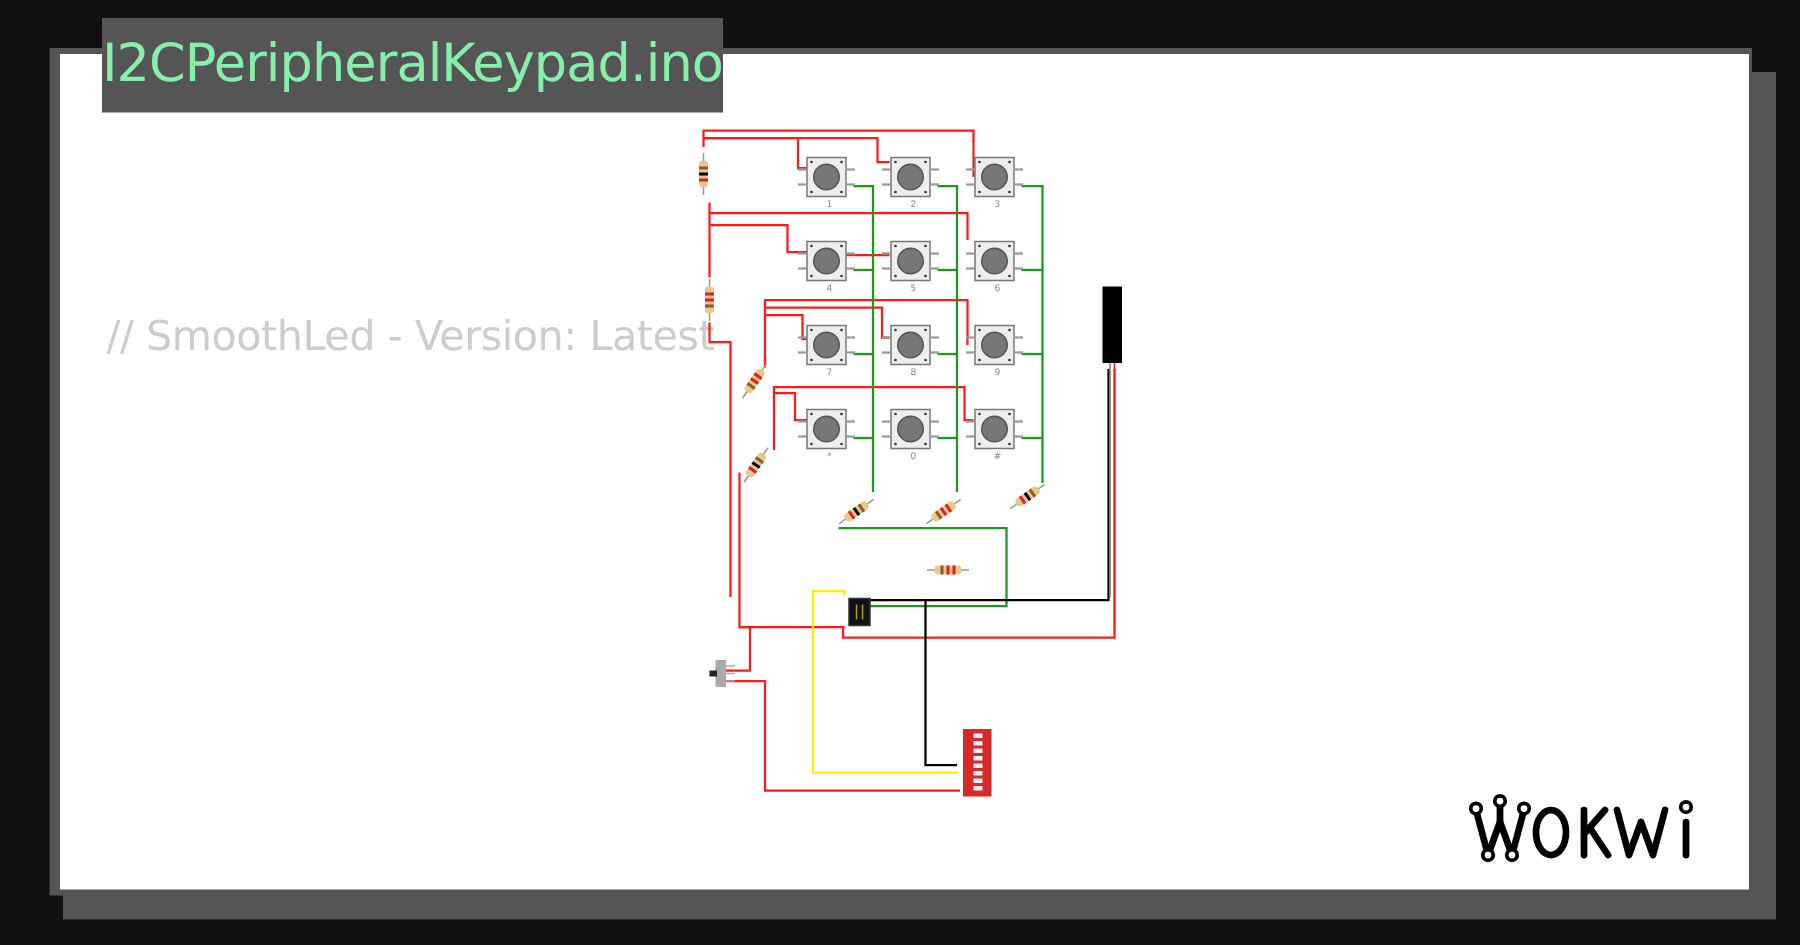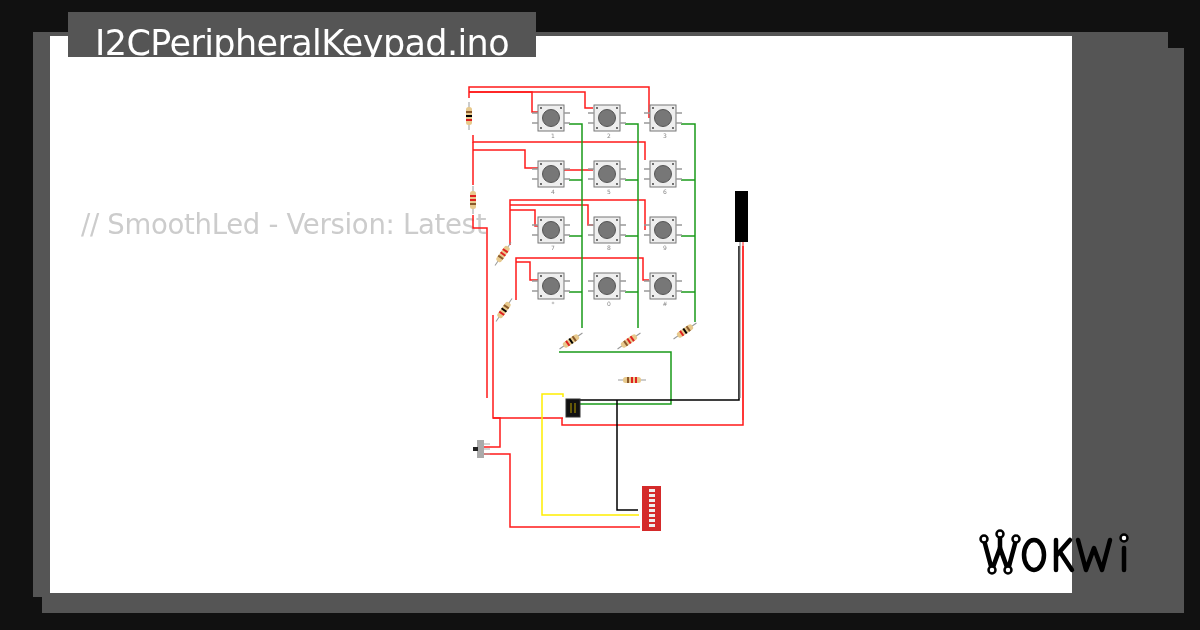--- a/index.html
+++ b/index.html
@@ -1,20 +1,20 @@
 <!DOCTYPE html>
 <html><head>
 <meta charset="utf-8">
 <style>
   html, body { margin:0; padding:0; }
   body { width:1200px; height:630px; background:#111111; position:relative; overflow:hidden; font-family:"DejaVu Sans", sans-serif; }
   .shadow { position:absolute; left:42px; top:48px; width:1142px; height:565px; background:#555555; }
   .card { position:absolute; left:33px; top:32px; width:1135px; height:565px; background:#555555; }
-  .card-inner { position:absolute; left:17px; top:4px; width:1022px; height:557px; background:#ffffff; overflow:hidden;text-align:right; }
-  .title { position:absolute; left:68px; top:12px; height:45px; padding:0 27px; background:#555555; color:#ffffff; font-family:"DejaVu Sans", sans-serif; font-size:35px; line-height:63px; letter-spacing:-0.6px; z-index:5; }
+  .card-inner { position:absolute; left:7px; top:4px; width:1126px; height:557px; background:#ffffff; overflow:hidden;text-align:right; }
+  .title { position:absolute; left:68px; top:12px; height:63px; padding:0 0; background:#555555; color:#86efac; font-family:"DejaVu Sans", sans-serif; font-size:35px; line-height:63px; letter-spacing:-0.6px; z-index:5; }
   .code { position:absolute; left:31px; top:68px; margin:0; color:#cccccc; font-family:"DejaVu Sans", sans-serif; font-size:27.5px; line-height:48px; letter-spacing:-0.3px; white-space:pre; }
   .code div { height:48px; }
   svg.diagram { position:absolute; left:0; top:0; }
   .logo { position:absolute; left:978px; top:528px; z-index:6; }
 </style>
 </head>
 <body>
 
 <div class="shadow"></div>
 <div class="card">

